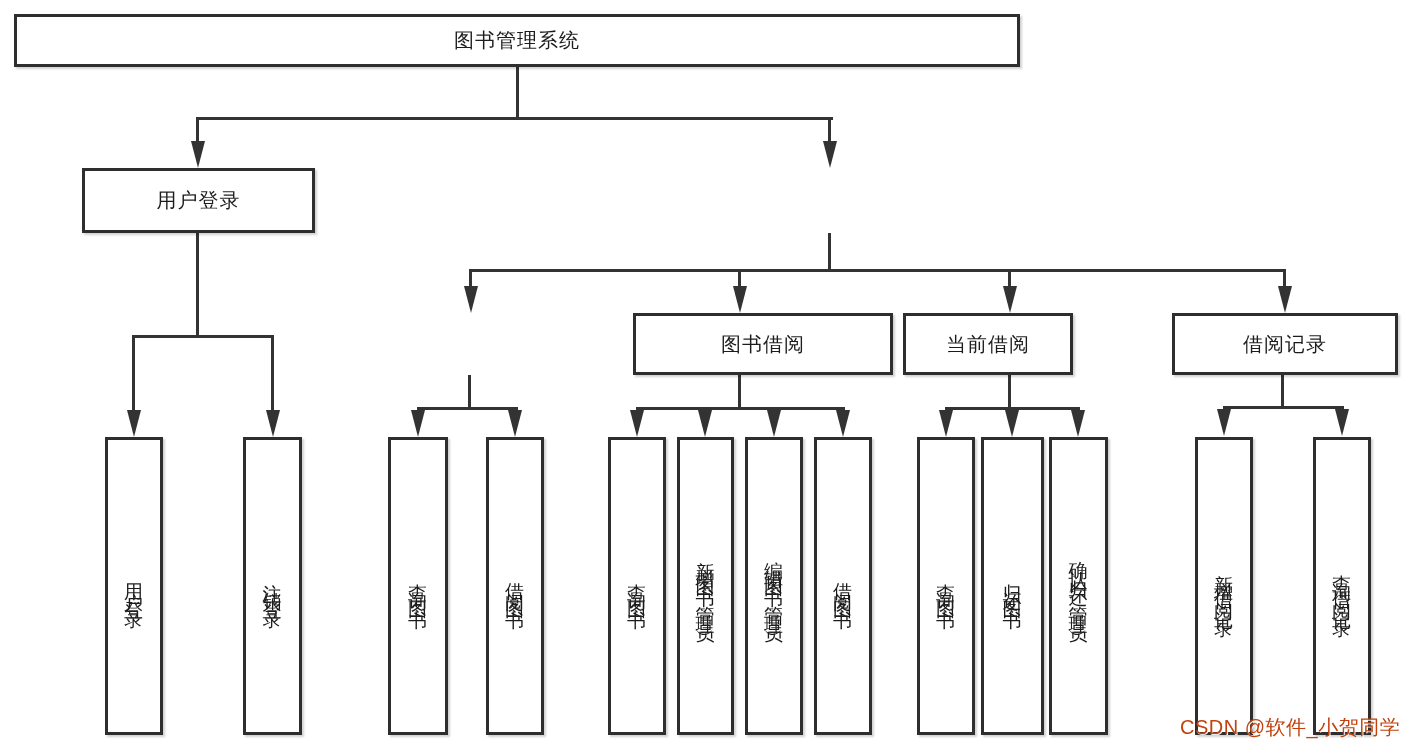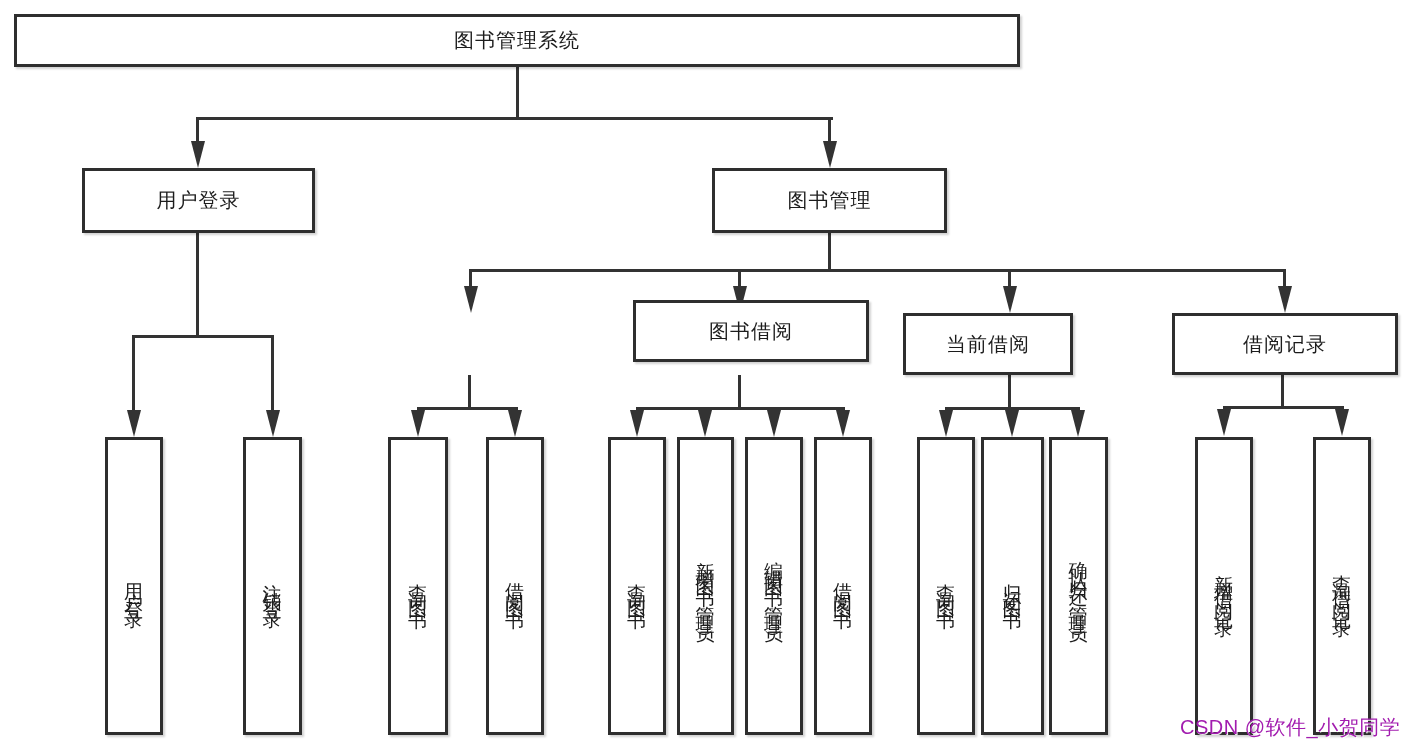--- a/index.html
+++ b/index.html
@@ -17,21 +17,21 @@
     writing-mode:vertical-rl;text-orientation:mixed;
     font-size:19px;line-height:1;letter-spacing:9px;white-space:nowrap;
   }
   .line{position:absolute;background:#333333;}
   .tri{
     position:absolute;width:0;height:0;
     border-left:7px solid transparent;border-right:7px solid transparent;
     border-top:27px solid #333333;
   }
   .watermark{
-    position:absolute;left:1180px;top:714px;font-size:20px;color:#a21caf;
+    position:absolute;left:1180px;top:714px;font-size:20px;color:#c2410c;
     letter-spacing:0.5px;white-space:nowrap;z-index:5;
     text-shadow:1px 1px 0 rgba(255,255,255,0.9);
   }
 </style>
 </head>
 <body>
 
 <div class="canvas">
 
   <div class="line" style="left:516px;top:67px;width:3px;height:53px"></div>
@@ -82,25 +82,22 @@
   <div class="tri" style="left:1217px;top:409px"></div>
   <div class="tri" style="left:1335px;top:409px"></div>
 
   <div class="box" style="left:14px;top:14px;width:1006px;height:53px">
     <span class="h-label">图书管理系统</span>
   </div>
 
   <div class="box" style="left:82px;top:168px;width:233px;height:65px">
     <span class="h-label">用户登录</span>
   </div>
-  <div class="box" style="left:712px;top:168px;width:235px;height:65px">
-    <span class="h-label">图书管理</span>
-  </div>
 
-  <div class="box" style="left:633px;top:300px;width:236px;height:62px">
+  <div class="box" style="left:633px;top:313px;width:260px;height:62px">
     <span class="h-label">图书借阅</span>
   </div>
   <div class="box" style="left:903px;top:313px;width:170px;height:62px">
     <span class="h-label">当前借阅</span>
   </div>
   <div class="box" style="left:1172px;top:313px;width:226px;height:62px">
     <span class="h-label">借阅记录</span>
   </div>
 
   <div class="box" style="left:105px;top:437px;width:58px;height:298px">

